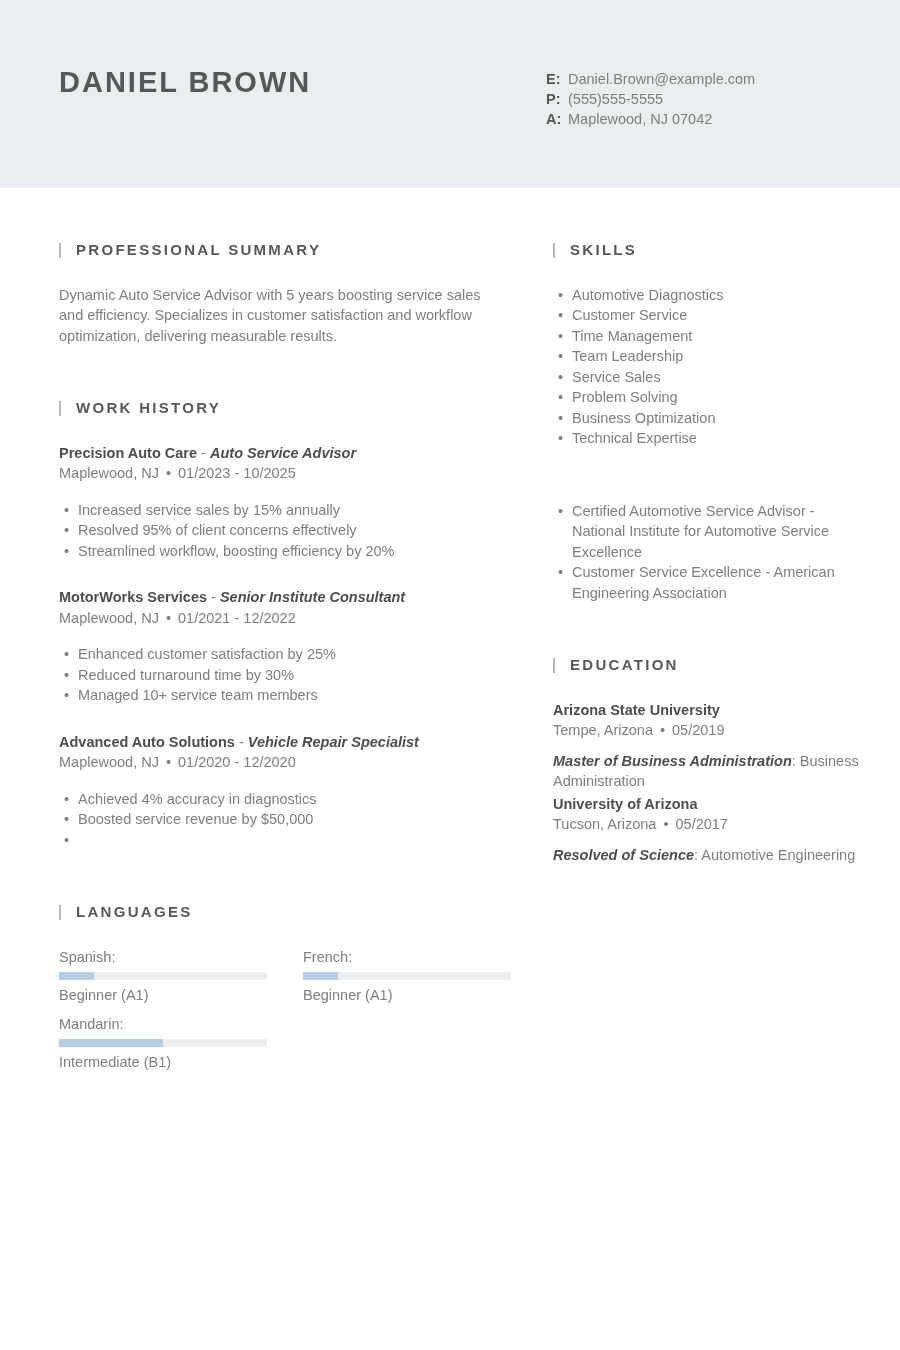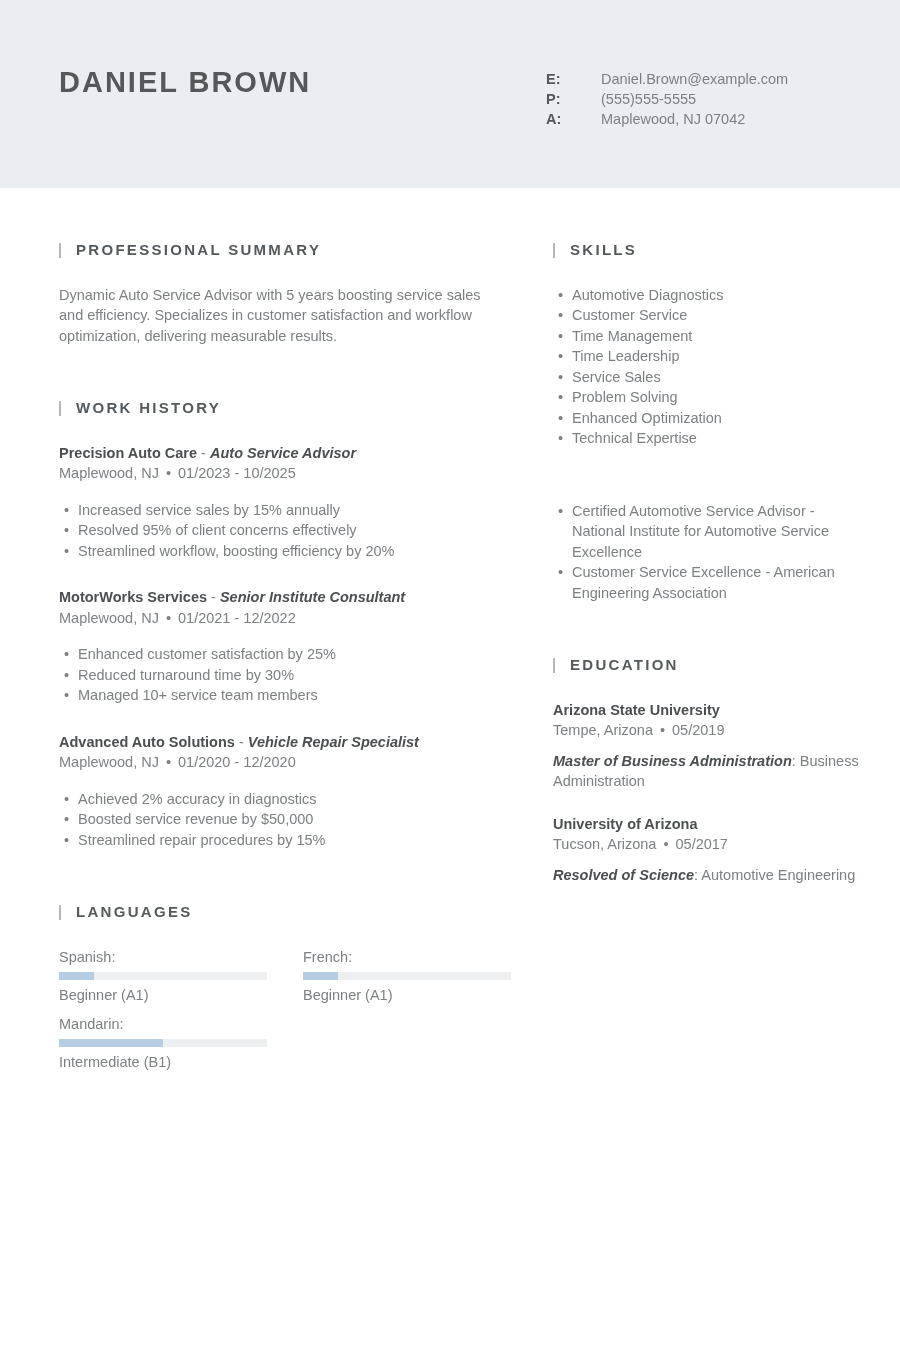--- a/index.html
+++ b/index.html
@@ -32,21 +32,21 @@
     position:absolute;left:59px;top:66px;
     font-size:29px;line-height:32px;font-weight:bold;
     letter-spacing:2px;color:var(--name-text,#54585b);
   }
   .contact{position:absolute;left:546px;top:69px;}
   .contact-row{display:flex;line-height:20px;}
   .contact-label{
     font-weight:bold;color:var(--name-text,#54585b);
     width:22px;flex:0 0 22px;
   }
-  .contact-value{color:var(--body-text,#7c8083);margin-left:33px;}
+  .contact-value{color:var(--body-text,#7c8083);}
   
   .content{
     display:grid;
     grid-template-columns:438px 307px;
     column-gap:56px;
     padding:52px 44px 0 59px;
     align-items:start;
   }
   .section{margin-bottom:0;}
   .section-title{
@@ -83,21 +83,21 @@
   .lang-bar{
     height:8px;background:var(--bar-track,#edeff0);
     margin:5px 0 5px 0;position:relative;overflow:hidden;
   }
   .lang-fill{
     position:absolute;left:0;top:0;bottom:0;
     background:var(--bar-fill,#b7cee2);
   }
   .lang-level{line-height:20px;}
   
-  .school{margin-bottom:22px;}
+  .school{margin-bottom:2px;}
   .school:last-child{margin-bottom:0;}
   .school-name{font-weight:bold;color:var(--heading-text,#4b4f52);}
   .degree-line{margin-top:10px;}
   .degree{font-weight:bold;font-style:italic;color:var(--heading-text,#4b4f52);}
 </style>
 </head>
 <body>
 
 <div class="page">
 
@@ -194,29 +194,28 @@
             <span class="job-company">Advanced Auto Solutions</span>
             <span class="job-sep">-</span>
             <span class="job-role">Vehicle Repair Specialist</span>
           </div>
           <div class="job-meta">
             <span>Maplewood, NJ</span><span class="sep-dot">•</span><span>01/2020 - 12/2020</span>
           </div>
           <ul class="bullets">
             <li class="bullet">
                 <span class="dot">•</span>
-                <span>Achieved 2% accuracy in diagnostics</span>
+                <span>Achieved 4% accuracy in diagnostics</span>
               </li>
             <li class="bullet">
                 <span class="dot">•</span>
                 <span>Boosted service revenue by $50,000</span>
               </li>
             <li class="bullet">
                 <span class="dot">•</span>
-                <span>Streamlined repair procedures by 15%</span>
               </li>
           </ul>
         </div>
       </div>
 
       <div class="gap-lg"></div>
 
       <div class="section">
         <div class="section-title">
           <span class="marker"></span>
@@ -263,33 +262,33 @@
           <li class="bullet">
               <span class="dot">•</span>
               <span>Customer Service</span>
             </li>
           <li class="bullet">
               <span class="dot">•</span>
               <span>Time Management</span>
             </li>
           <li class="bullet">
               <span class="dot">•</span>
-              <span>Time Leadership</span>
+              <span>Team Leadership</span>
             </li>
           <li class="bullet">
               <span class="dot">•</span>
               <span>Service Sales</span>
             </li>
           <li class="bullet">
               <span class="dot">•</span>
               <span>Problem Solving</span>
             </li>
           <li class="bullet">
               <span class="dot">•</span>
-              <span>Enhanced Optimization</span>
+              <span>Business Optimization</span>
             </li>
           <li class="bullet">
               <span class="dot">•</span>
               <span>Technical Expertise</span>
             </li>
         </ul>
       </div>
 
       <div class="gap-lg"></div>
 

